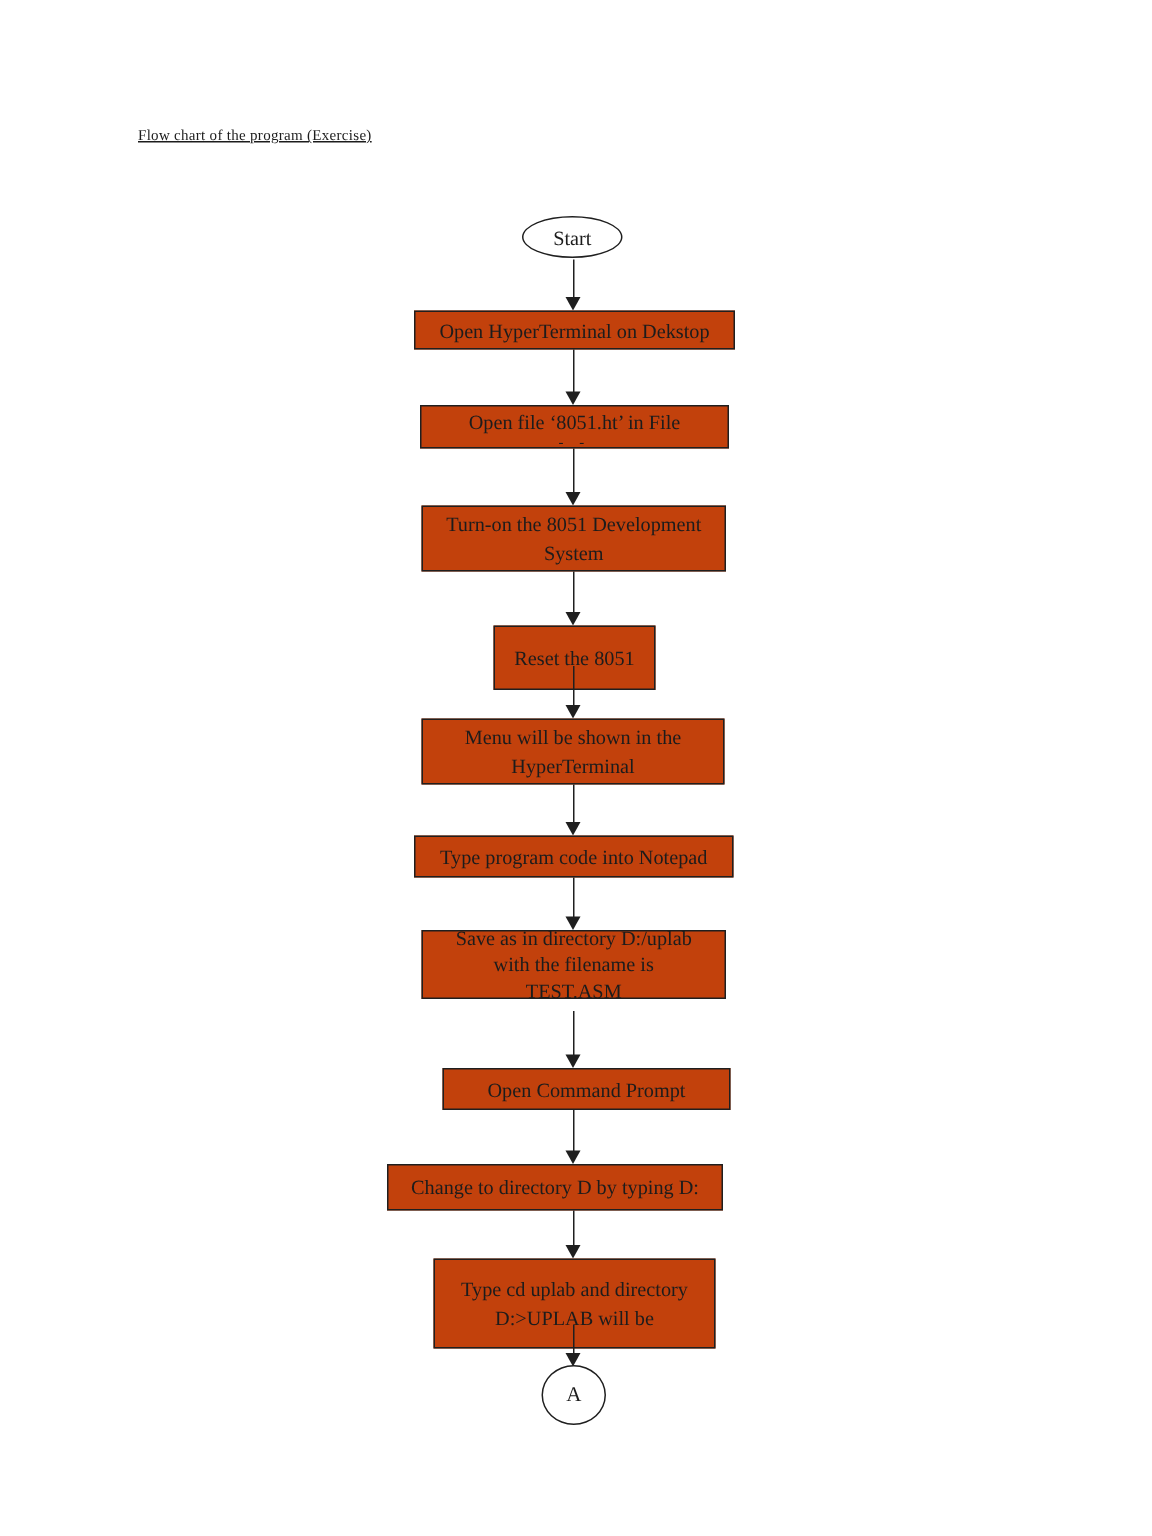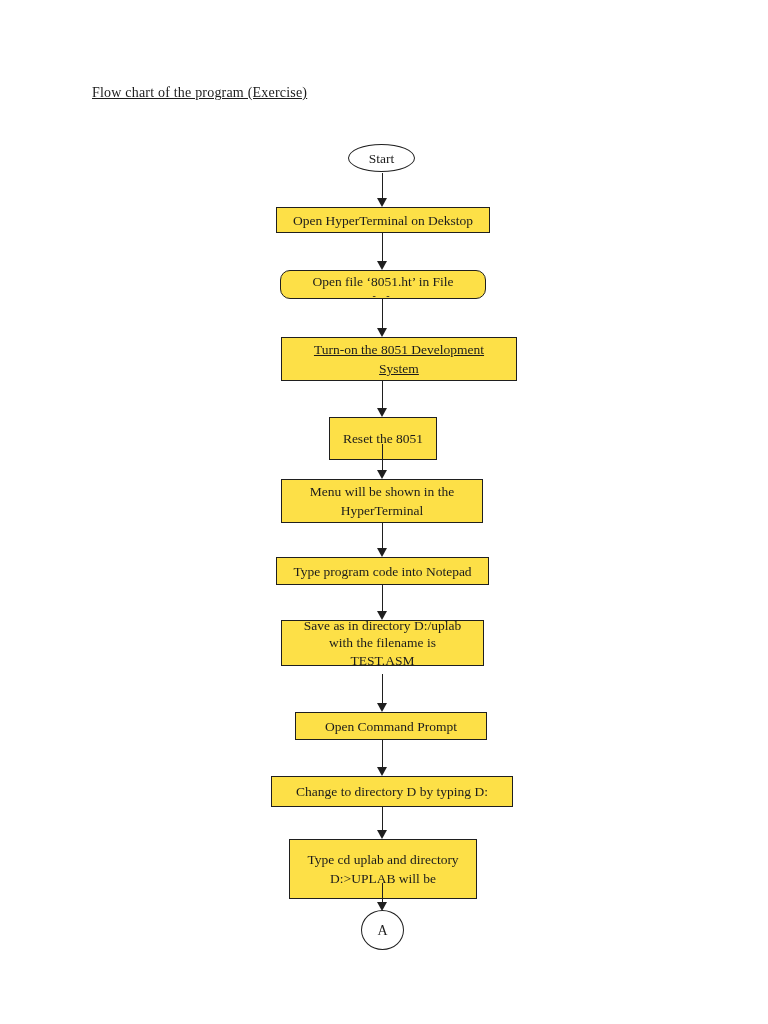--- a/index.html
+++ b/index.html
@@ -11,40 +11,40 @@
     position: relative;
     overflow: hidden;
   }
   .page {
     position: absolute; inset: 0;
     background: #ffffff;
   }
   .page-title {
     position: absolute;
     left: 92px; top: 85px;
-    font-size: 14px;
+    font-size: 10px;
     font-weight: normal;
     text-decoration: underline;
     letter-spacing: 0.2px;
     margin: 0;
     color: #1c1c1c;
   }
   .node {
     position: absolute;
     box-sizing: border-box;
     display: flex;
     align-items: center;
     justify-content: flex-end;
     text-align: center;
     font-size: 13.5px;
     line-height: 17px;
     color: #1c1c1c;
   }
   .node .label { white-space: pre-line; display: block; width: 100%; }
-  .process { border: 1.5px solid #1f1f1f; background: #fde047; }
+  .process { border: 1.5px solid #1f1f1f; background: #c2410c; }
   .terminator { border: 1.5px solid #1f1f1f; border-radius: 50%; background: #ffffff; }
   .connector { border: 1.5px solid #1f1f1f; border-radius: 50%; background: #ffffff; font-size: 14px; }
   .clip-frag {
     position: absolute;
     left: 0; right: 0;
     bottom: 0px;
     font-size: 10px;
     line-height: 7px;
     height: 6px;
     overflow: hidden;
@@ -88,31 +88,31 @@
 
     <div class="node process" style="left:276px;top:207px;width:214px;height:26px;">
       <span class="label">Open HyperTerminal on Dekstop</span>
     </div>
 
     <div class="arrow" style="left:377px;top:233px;height:37px;">
         <i class="shaft"></i>
         <i class="head"></i>
       </div>
 
-    <div class="node process" style="left:280px;top:270px;width:206px;height:29px;overflow:hidden;border-radius:10px;">
+    <div class="node process" style="left:280px;top:270px;width:206px;height:29px;overflow:hidden;">
       <span class="label" style="margin-bottom:6px;">Open file ‘8051.ht’ in File</span>
       <span class="clip-frag">- -</span>
     </div>
 
     <div class="arrow" style="left:377px;top:299px;height:38px;">
         <i class="shaft"></i>
         <i class="head"></i>
       </div>
 
-    <div class="node process" style="left:281px;top:337px;width:236px;height:44px;line-height:19px;text-decoration:underline;">
+    <div class="node process" style="left:281px;top:337px;width:203px;height:44px;line-height:19px;">
       <span class="label">Turn-on the 8051 Development
 System</span>
     </div>
 
     <div class="arrow" style="left:377px;top:381px;height:36px;">
         <i class="shaft"></i>
         <i class="head"></i>
       </div>
 
     <div class="node process" style="left:329px;top:417px;width:108px;height:43px;">
@@ -156,21 +156,21 @@
 
     <div class="node process" style="left:295px;top:712px;width:192px;height:28px;">
       <span class="label">Open Command Prompt</span>
     </div>
 
     <div class="arrow" style="left:377px;top:740px;height:36px;">
         <i class="shaft"></i>
         <i class="head"></i>
       </div>
 
-    <div class="node process" style="left:271px;top:776px;width:242px;height:31px;">
+    <div class="node process" style="left:258px;top:776px;width:224px;height:31px;">
       <span class="label">Change to directory D by typing D:</span>
     </div>
 
     <div class="arrow" style="left:377px;top:807px;height:32px;">
         <i class="shaft"></i>
         <i class="head"></i>
       </div>
 
     <div class="node process" style="left:289px;top:839px;width:188px;height:60px;line-height:19px;">
       <span class="label">Type cd uplab and directory

